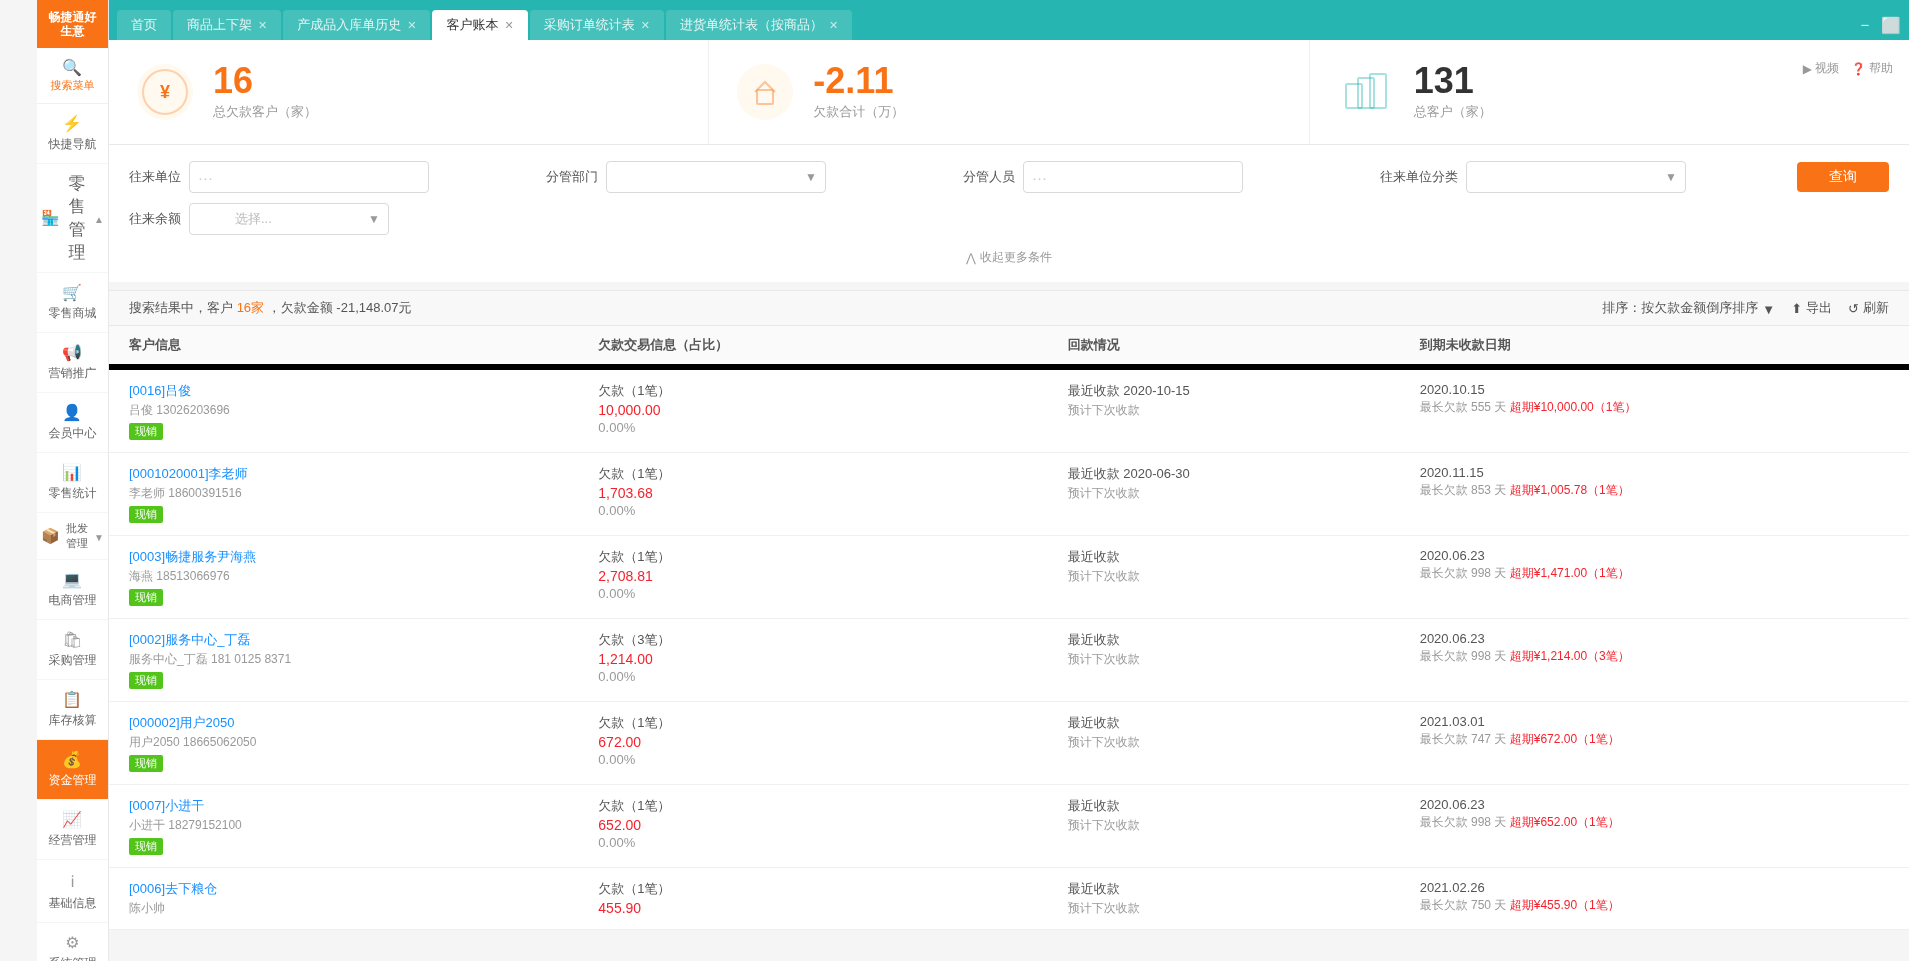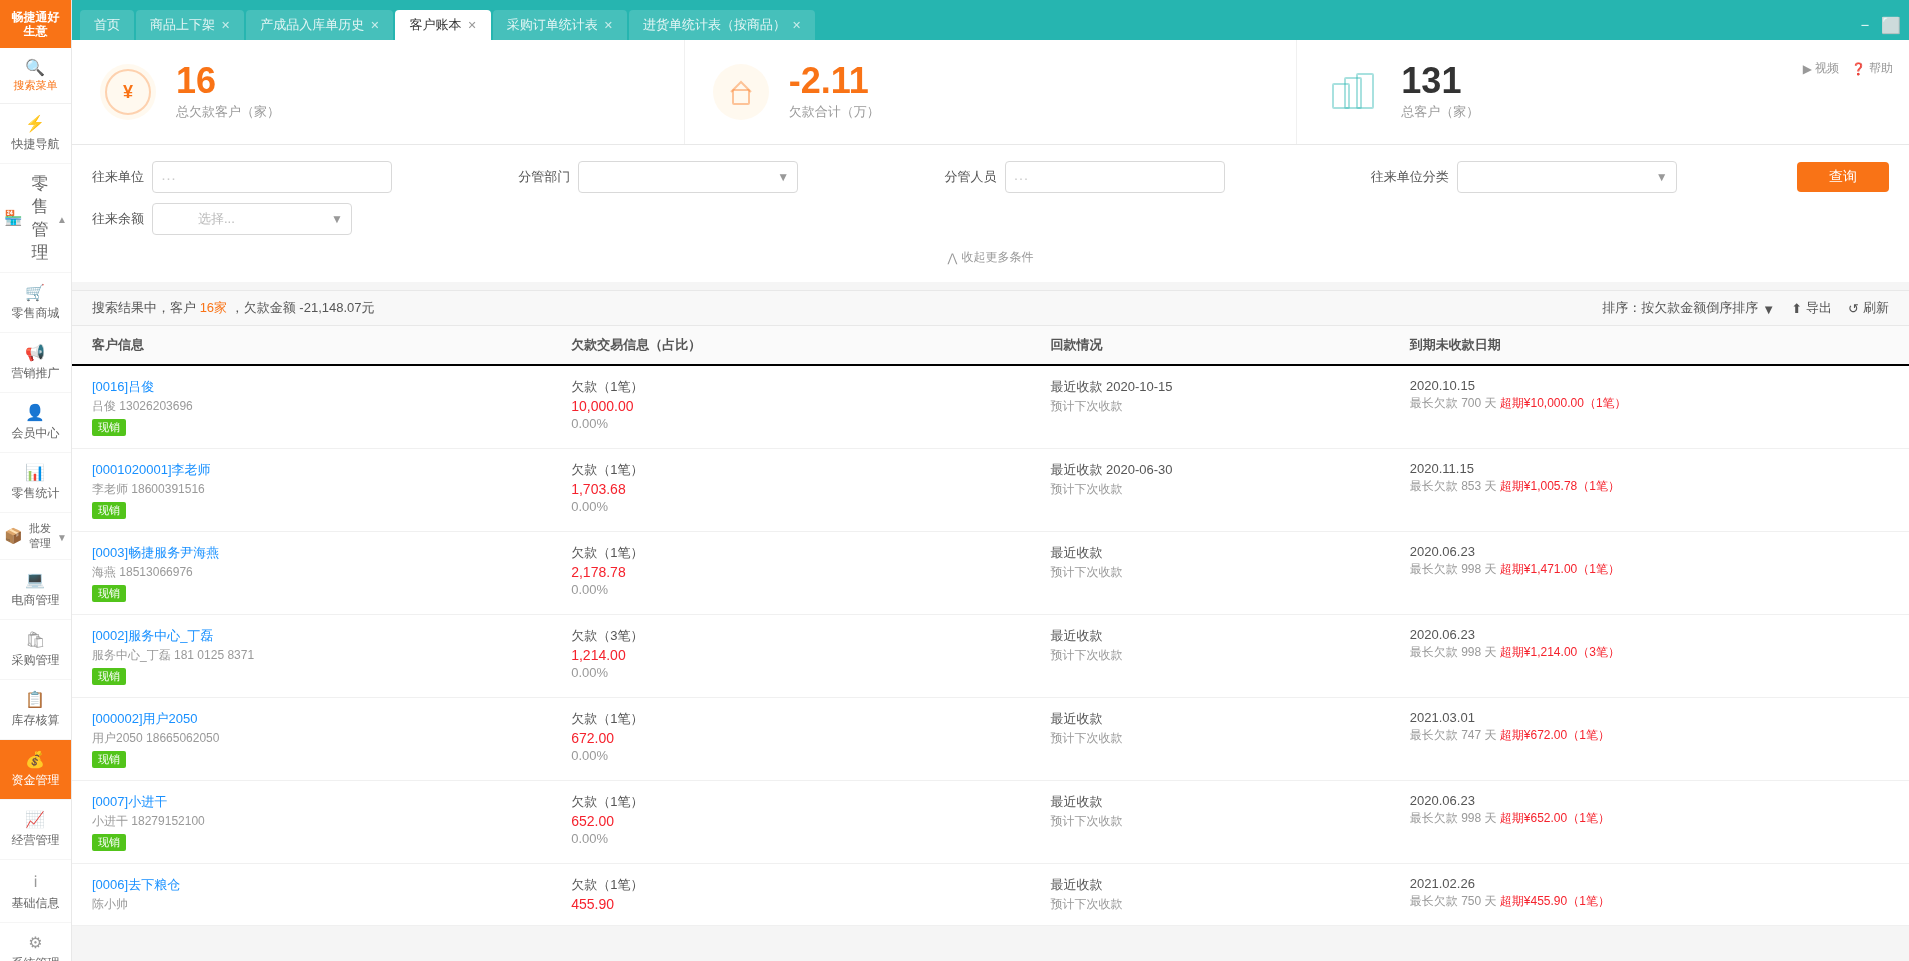--- a/index.html
+++ b/index.html
@@ -1,19 +1,19 @@
 <!DOCTYPE html>
 <html><head>
   <meta charset="utf-8">
   <style>
     * { box-sizing: border-box; margin: 0; padding: 0; }
     body { font-family: "Microsoft YaHei", Arial, sans-serif; font-size: 13px; background: #f5f5f5; color: #333; display: flex; height: 100vh; overflow: hidden; }
 
     
-    .sidebar { width: 72px; background: #fff; border-right: 1px solid #e8e8e8; display: flex; flex-direction: column; flex-shrink: 0; overflow-y: auto; }
+    .sidebar { width: 72px; background: #fff; border-right: 1px solid #e8e8e8; display: flex; flex-direction: column; flex-shrink: 0; overflow-y: auto; margin-left: 37px; }
     .sidebar-logo { background: #f97316; padding: 10px; display: flex; align-items: center; justify-content: center; height: 48px; }
     .sidebar-logo-text { color: white; font-size: 12px; font-weight: bold; text-align: center; line-height: 1.2; }
     .sidebar-search { padding: 8px 6px; border-bottom: 1px solid #f0f0f0; text-align: center; }
     .sidebar-search span { color: #f97316; font-size: 12px; cursor: pointer; }
     .sidebar-item { padding: 10px 6px; text-align: center; cursor: pointer; border-bottom: 1px solid #f5f5f5; }
     .sidebar-item span { display: block; font-size: 12px; color: #666; margin-top: 3px; }
     .sidebar-item.active { background: #f97316; }
     .sidebar-item.active span { color: white; }
     .sidebar-icon { font-size: 16px; color: #999; }
     .sidebar-item.active .sidebar-icon { color: white; }
@@ -69,21 +69,21 @@
     
     .results-bar { background: #f8f8f8; padding: 8px 20px; display: flex; align-items: center; justify-content: space-between; border-top: 1px solid #e8e8e8; border-bottom: 1px solid #e8e8e8; }
     .results-info { font-size: 13px; color: #555; }
     .results-info span.highlight { color: #f97316; }
     .results-actions { display: flex; align-items: center; gap: 16px; }
     .results-actions span { font-size: 13px; color: #555; cursor: pointer; display: flex; align-items: center; gap: 4px; }
     .sort-select { font-size: 13px; color: #555; display: flex; align-items: flex-end; gap: 4px; }
 
     
     .table-container { background: #fff; margin: 0; }
-    .table-header { display: grid; grid-template-columns: 2fr 2fr 1.5fr 2fr; padding: 10px 20px; background: #fafafa; border-bottom: 2px solid #000000; font-weight: 600; font-size: 13px; color: #555; }
+    .table-header { display: grid; grid-template-columns: 2fr 2fr 1.5fr 2fr; padding: 10px 20px; background: #fafafa; border-bottom: 6px solid #000000; font-weight: 600; font-size: 13px; color: #555; }
     .table-row { display: grid; grid-template-columns: 2fr 2fr 1.5fr 2fr; padding: 12px 20px; border-bottom: 1px solid #f0f0f0; align-items: start; }
     .customer-name { font-size: 13px; color: #1890ff; cursor: pointer; text-decoration: none; }
     .customer-sub { font-size: 12px; color: #999; margin-top: 2px; }
     .tag-green { display: inline-block; background: #52c41a; color: white; font-size: 11px; padding: 1px 6px; border-radius: 2px; margin-top: 4px; }
     .debt-count { font-size: 13px; color: #555; }
     .debt-amount { font-size: 14px; color: #f5222d; font-weight: 500; margin-top: 2px; }
     .debt-percent { font-size: 13px; color: #999; margin-top: 2px; }
     .recovery-date { font-size: 13px; color: #555; }
     .recovery-sub { font-size: 12px; color: #999; margin-top: 2px; }
     .overdue-date { font-size: 13px; color: #555; }
@@ -363,21 +363,21 @@
           <div class="debt-amount">10,000.00</div>
           <div class="debt-percent">0.00%</div>
         </div>
         <div>
           <div class="recovery-date">最近收款   2020-10-15</div>
           <div class="recovery-sub">预计下次收款</div>
         </div>
         <div>
           <div class="overdue-date">2020.10.15</div>
           <div class="overdue-days">
-            <span>最长欠款 700 天</span>
+            <span>最长欠款 555 天</span>
             <span class="overdue-amount">超期¥10,000.00（1笔）</span>
           </div>
         </div>
       </div>
 
       <div class="table-row">
         <div>
           <a class="customer-name">[0001020001]李老师</a>
           <div class="customer-sub">李老师 18600391516</div>
           <span class="tag-green">现销</span>
@@ -401,21 +401,21 @@
       </div>
 
       <div class="table-row">
         <div>
           <a class="customer-name">[0003]畅捷服务尹海燕</a>
           <div class="customer-sub">海燕 18513066976</div>
           <span class="tag-green">现销</span>
         </div>
         <div>
           <div class="debt-count">欠款（1笔）</div>
-          <div class="debt-amount">2,178.78</div>
+          <div class="debt-amount">2,708.81</div>
           <div class="debt-percent">0.00%</div>
         </div>
         <div>
           <div class="recovery-date">最近收款</div>
           <div class="recovery-sub">预计下次收款</div>
         </div>
         <div>
           <div class="overdue-date">2020.06.23</div>
           <div class="overdue-days">
             <span>最长欠款 998 天</span>

